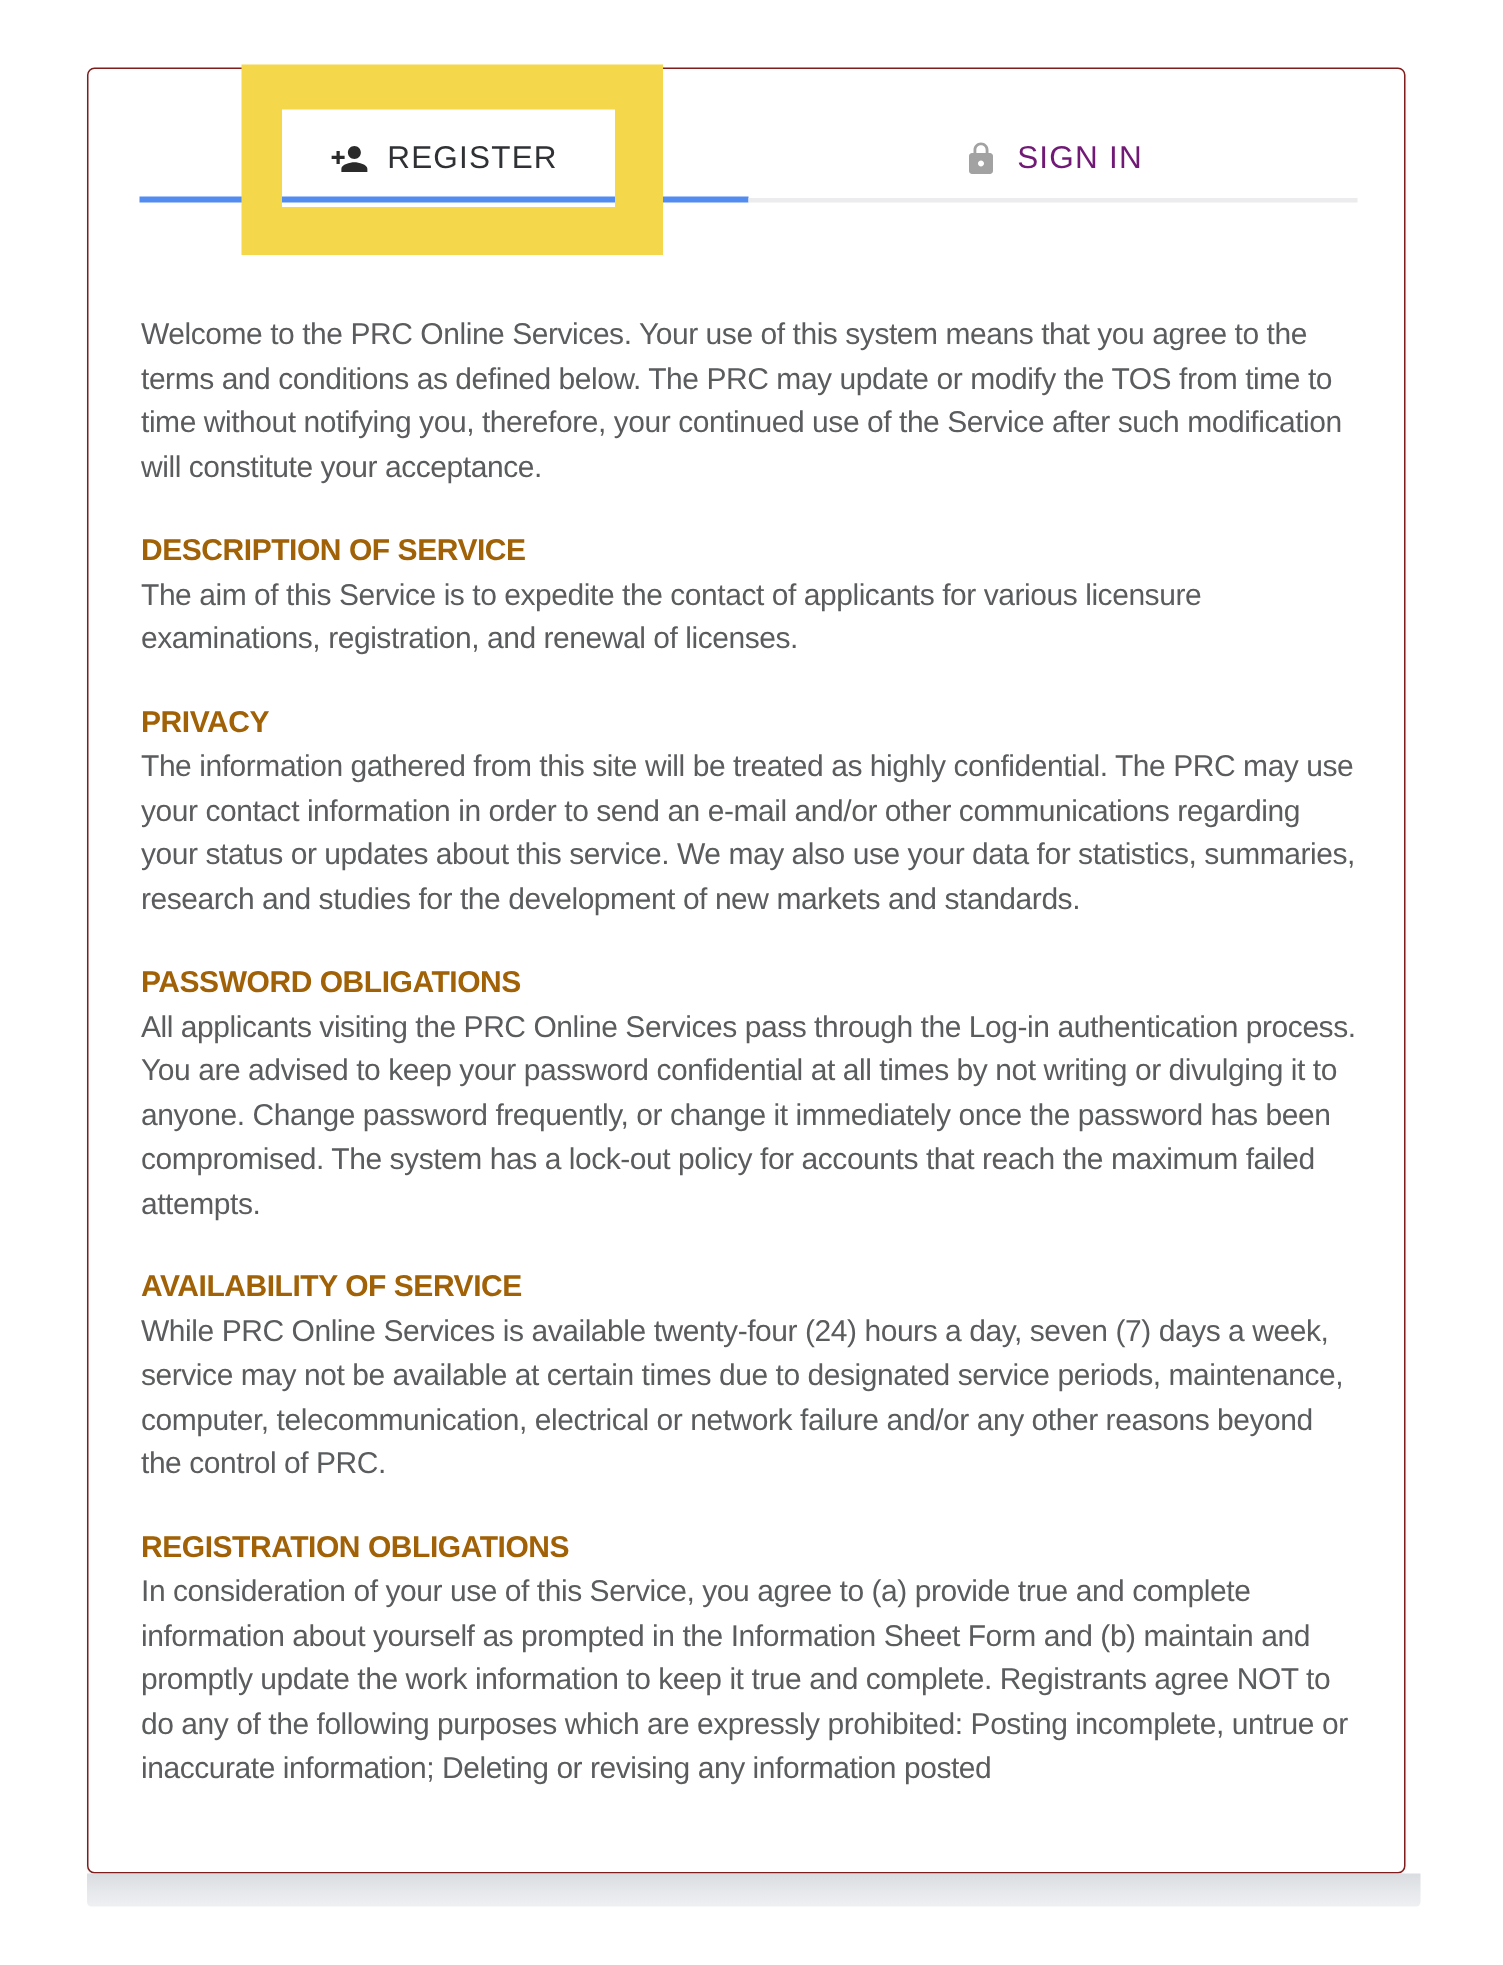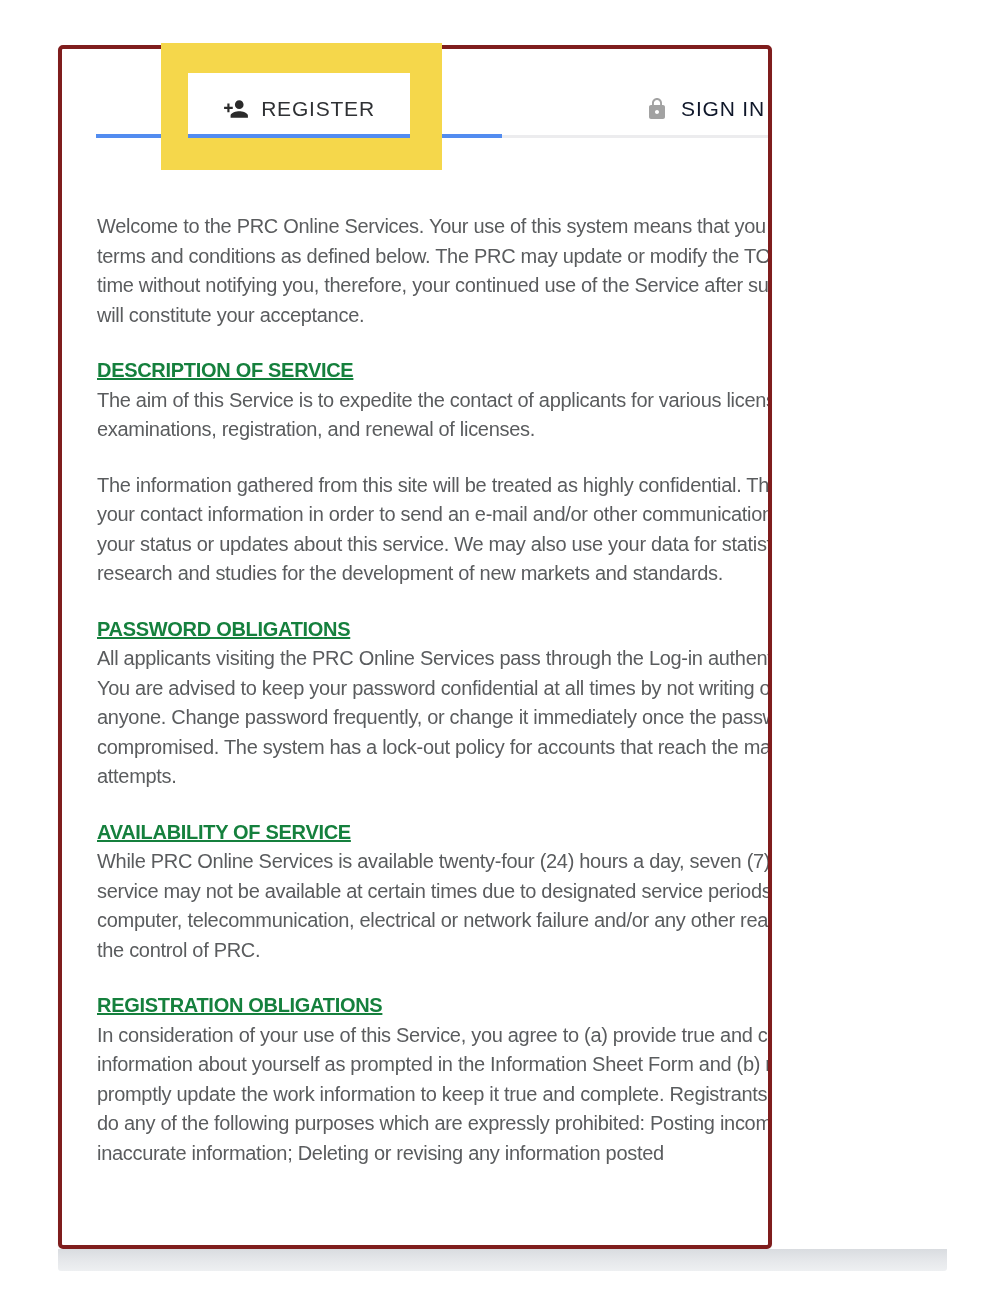--- a/index.html
+++ b/index.html
@@ -6,23 +6,23 @@
   html, body { width: 1002px; height: 1310px; background: #ffffff; overflow: hidden; }
   body {
     position: relative;
     font-family: "Liberation Sans", "DejaVu Sans", sans-serif;
   }
 
   
   .card {
     position: absolute;
     left: 58px; top: 45px;
-    width: 714px; height: 1204px;
+    width: 879px; height: 1204px;
     background: #ffffff;
-    border: 4px solid #7f1d1d;
+    border: 1px solid #7f1d1d;
     border-radius: 5px;
     box-shadow: 0 1px 2px rgba(0,0,0,0.07);
     overflow: hidden;
   }
 
   
   .card-shadow-band {
     position: absolute;
     left: 58px; top: 1249px;
     width: 889px; height: 22px;
@@ -49,43 +49,42 @@
     font-size: 21px;
     font-weight: 500;
     letter-spacing: 0.8px;
   }
   .tab .indicator {
     position: absolute;
     left: 0; right: 0; bottom: 0;
   }
   .tab-register { color: #2f3134; }
   .tab-register .indicator { height: 4px; background: #528cf0; }
-  .tab-signin { color: #0f172a; }
+  .tab-signin { color: #701a75; }
   .tab-signin .indicator { height: 3px; background: #ececee; }
   .tab .icon { display: inline-flex; }
 
   
   .terms {
     position: absolute;
     left: 35px; top: 163px;
     width: 812px; height: 1004px;
     overflow: hidden;
     font-size: 20px;
     letter-spacing: -0.3px;
     line-height: 29.5px;
     color: #5a5c5e;
   }
   .terms p { margin: 0 0 26px 0; }
   .terms h3 {
     font-size: 20px;
     line-height: 29.5px;
     font-weight: 700;
     letter-spacing: -0.3px;
-    color: #15803d;
-    text-decoration: underline;
+    color: #a16207;
   }
 
   
   .highlight-box {
     position: absolute;
     left: 161px; top: 43px;
     width: 281px; height: 127px;
     border-style: solid;
     border-color: #f5d74b;
     border-width: 30px 32px 32px 27px;
@@ -125,20 +124,21 @@
 
   <div class="terms">
     <p>Welcome to the PRC Online Services. Your use of this system means that you agree to the terms and conditions as defined below. The PRC may update or modify the TOS from time to time without notifying you, therefore, your continued use of the Service after such modification will constitute your acceptance.</p>
 
     <section>
       <h3>DESCRIPTION OF SERVICE</h3>
       <p>The aim of this Service is to expedite the contact of applicants for various licensure examinations, registration, and renewal of licenses.</p>
     </section>
 
     <section>
+      <h3>PRIVACY</h3>
       <p>The information gathered from this site will be treated as highly confidential. The PRC may use your contact information in order to send an e-mail and/or other communications regarding your status or updates about this service. We may also use your data for statistics, summaries, research and studies for the development of new markets and standards.</p>
     </section>
 
     <section>
       <h3>PASSWORD OBLIGATIONS</h3>
       <p>All applicants visiting the PRC Online Services pass through the Log-in authentication process. You are advised to keep your password confidential at all times by not writing or divulging it to anyone. Change password frequently, or change it immediately once the password has been compromised. The system has a lock-out policy for accounts that reach the maximum failed attempts.</p>
     </section>
 
     <section>
       <h3>AVAILABILITY OF SERVICE</h3>

